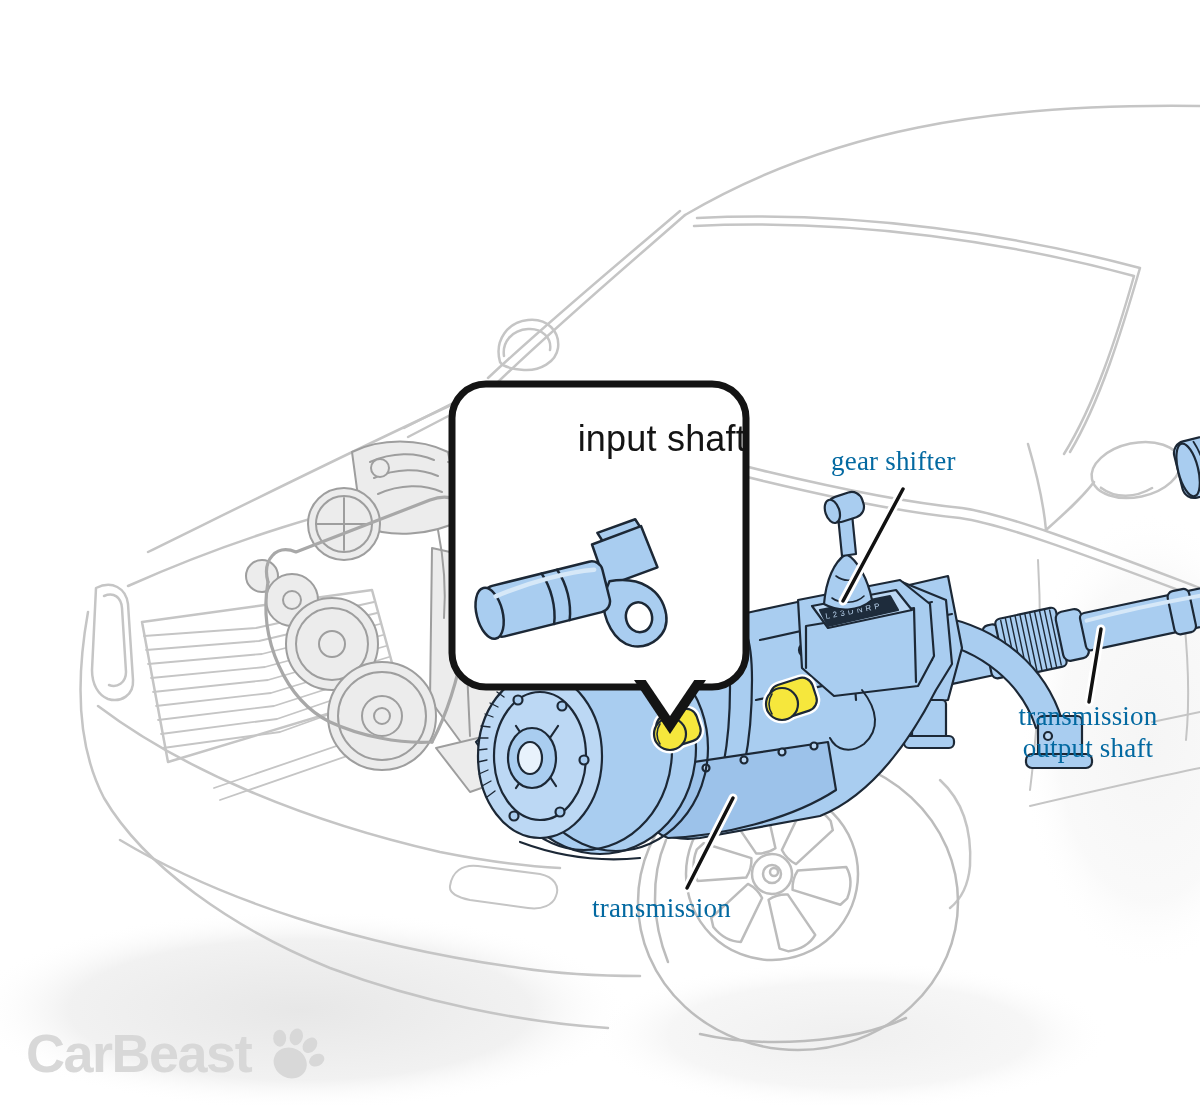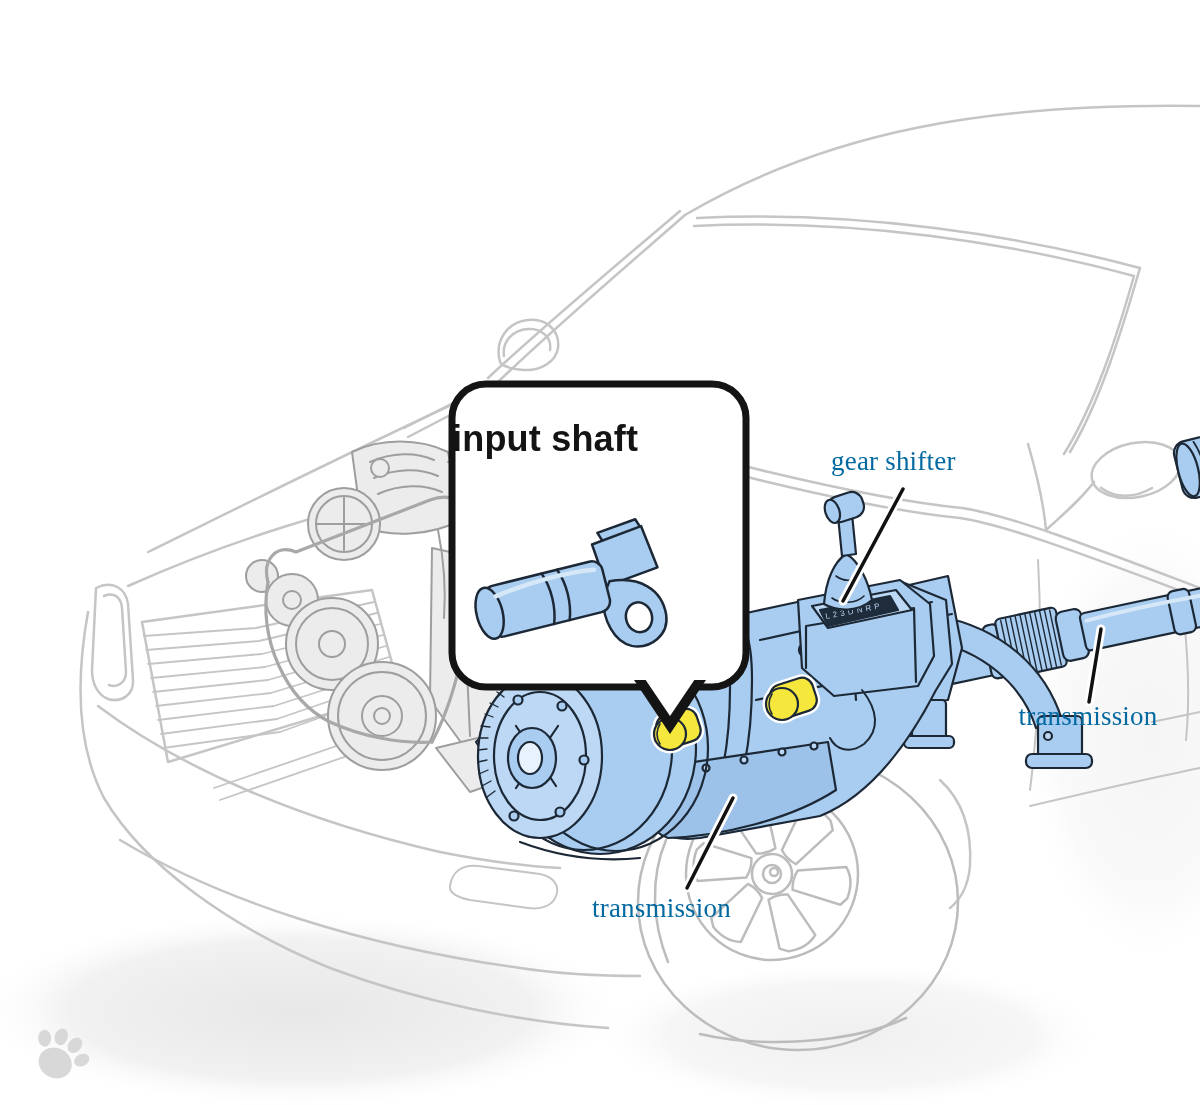--- a/index.html
+++ b/index.html
@@ -2,21 +2,21 @@
 <html><head>
 <meta charset="utf-8">
 <style>
   html,body{margin:0;padding:0;background:#ffffff;}
   .stage{position:relative;width:1200px;height:1105px;background:#ffffff;overflow:hidden;
          font-family:"Liberation Sans","DejaVu Sans",sans-serif;}
   .stage svg.diagram{position:absolute;left:0;top:0;}
   .label{position:absolute;color:#0369a1;font-size:27px;line-height:32px;letter-spacing:.2px;font-family:Liberation Serif, serif;}
   .label.center{text-align:center;}
   .callout-text{position:absolute;left:452px;top:384px;width:294px;padding-top:32px;
-    text-align:left;font-size:36px;line-height:45px;font-weight:bold;color:#141414;letter-spacing:.2px;}
+    text-align:right;font-size:36px;line-height:45px;font-weight:normal;color:#141414;letter-spacing:.2px;}
   .logo{position:absolute;left:26px;top:1020px;display:flex;align-items:center;gap:10px;}
   .logo .brand{font-size:54px;font-weight:bold;color:#d8d8d8;letter-spacing:-1.5px;}
 </style>
 </head>
 <body>
 
 <div class="stage">
 
 <svg class="diagram" width="1200" height="1105" viewBox="0 0 1200 1105">
   <defs>
@@ -287,25 +287,27 @@
 </svg>
 
 <div class="callout-text">
   <div>input shaft</div>
 </div>
 
 <div class="label" style="left:831px;top:445px;">gear shifter</div>
 
 <div class="label center" style="left:990px;top:700px;width:196px;">
   <div>transmission</div>
+  <div>output shaft</div>
 </div>
 
 <div class="label" style="left:592px;top:892px;">transmission</div>
 
 <div class="logo">
+  <span class="brand">CarBeast</span>
   <svg width="70" height="66" viewBox="0 0 70 66">
     <g transform="translate(33,36) rotate(28)" fill="#d8d8d8">
       <ellipse cx="0" cy="8" rx="17" ry="15"></ellipse>
       <ellipse cx="-21" cy="-9" rx="6.5" ry="8.5" transform="rotate(-30 -21 -9)"></ellipse>
       <ellipse cx="-7" cy="-18" rx="6.5" ry="8.5" transform="rotate(-10 -7 -18)"></ellipse>
       <ellipse cx="9" cy="-17" rx="6.5" ry="8.5" transform="rotate(12 9 -17)"></ellipse>
       <ellipse cx="22" cy="-7" rx="6" ry="8" transform="rotate(35 22 -7)"></ellipse>
     </g>
   </svg>
 </div>

